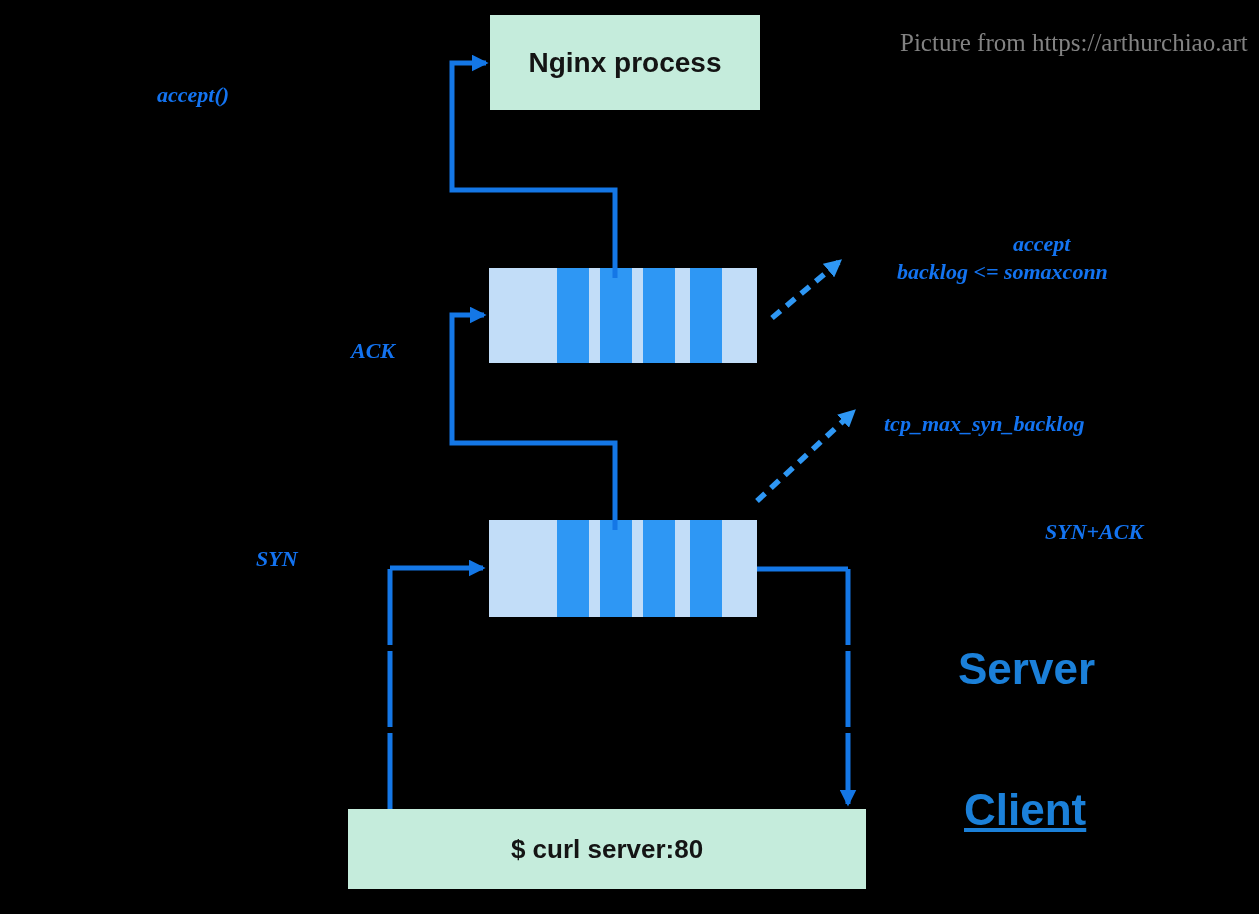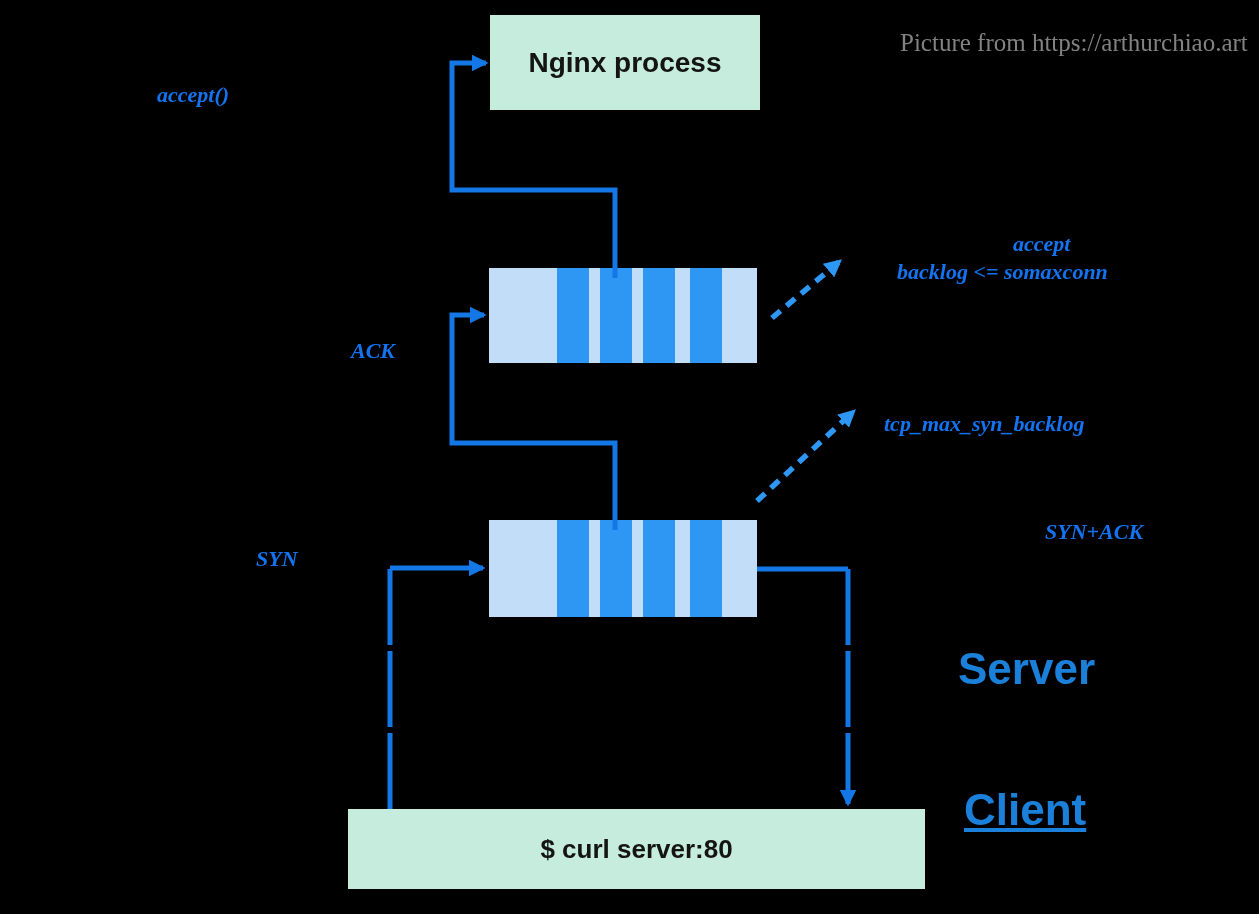--- a/index.html
+++ b/index.html
@@ -13,21 +13,21 @@
   
   .node{
     position:absolute;
     background:var(--c-node-bg,#c5ecdc);
     display:flex;align-items:center;justify-content:center;
     color:var(--c-node-text,#141414);
     font-family:"Liberation Sans",sans-serif;
     font-weight:bold;
   }
   #nginx-box{left:490px;top:15px;width:270px;height:95px;font-size:28px;}
-  #client-box{left:348px;top:809px;width:577px;height:80px;font-size:26px;}
+  #client-box{left:348px;top:809px;width:518px;height:80px;font-size:26px;}
 
   
   .queue{
     position:absolute;left:489px;width:268px;
     background:var(--c-queue-bg,#c2ddf8);
   }
   #accept-queue{top:268px;height:95px;}
   #syn-queue{top:520px;height:97px;}
   .slot{position:absolute;top:0;bottom:0;width:32px;background:var(--c-slot-blue,#2e97f4);}
   .slot:nth-child(1){left:68px;}

